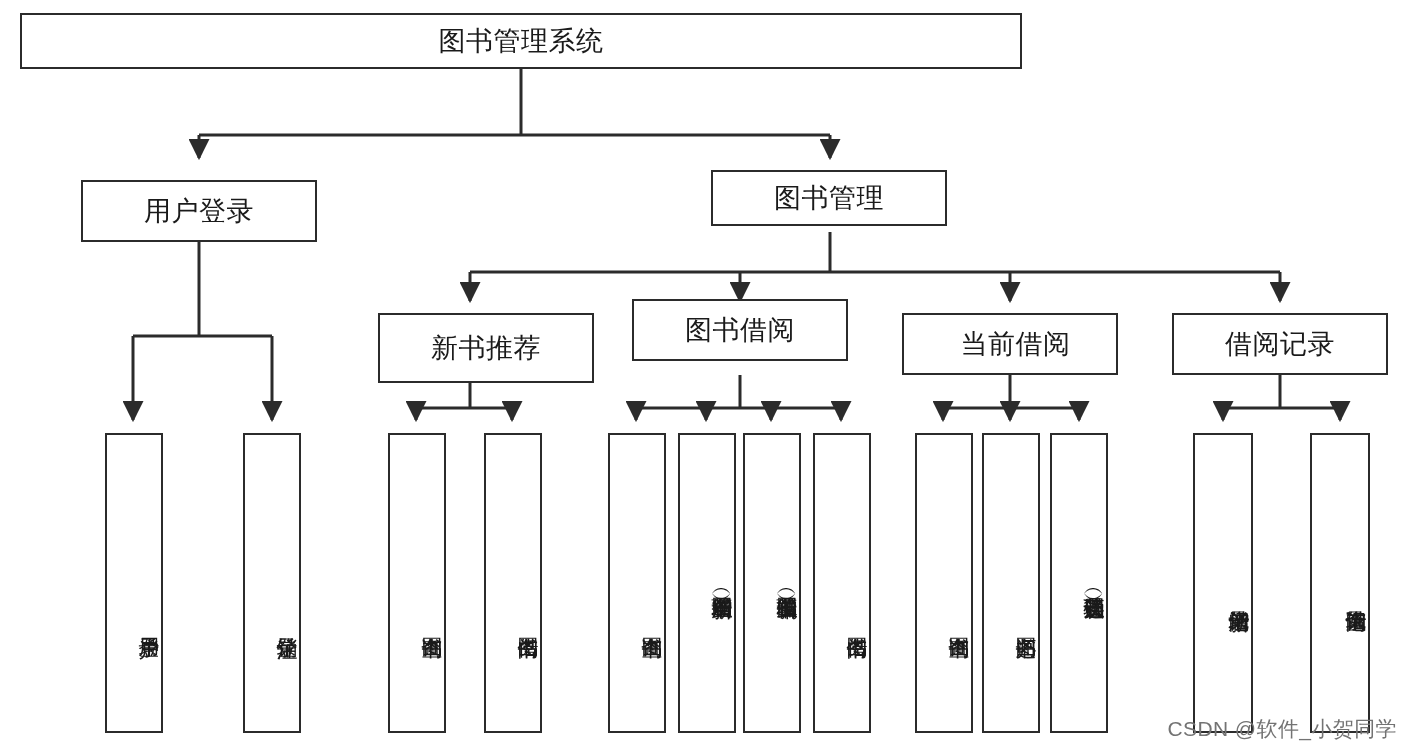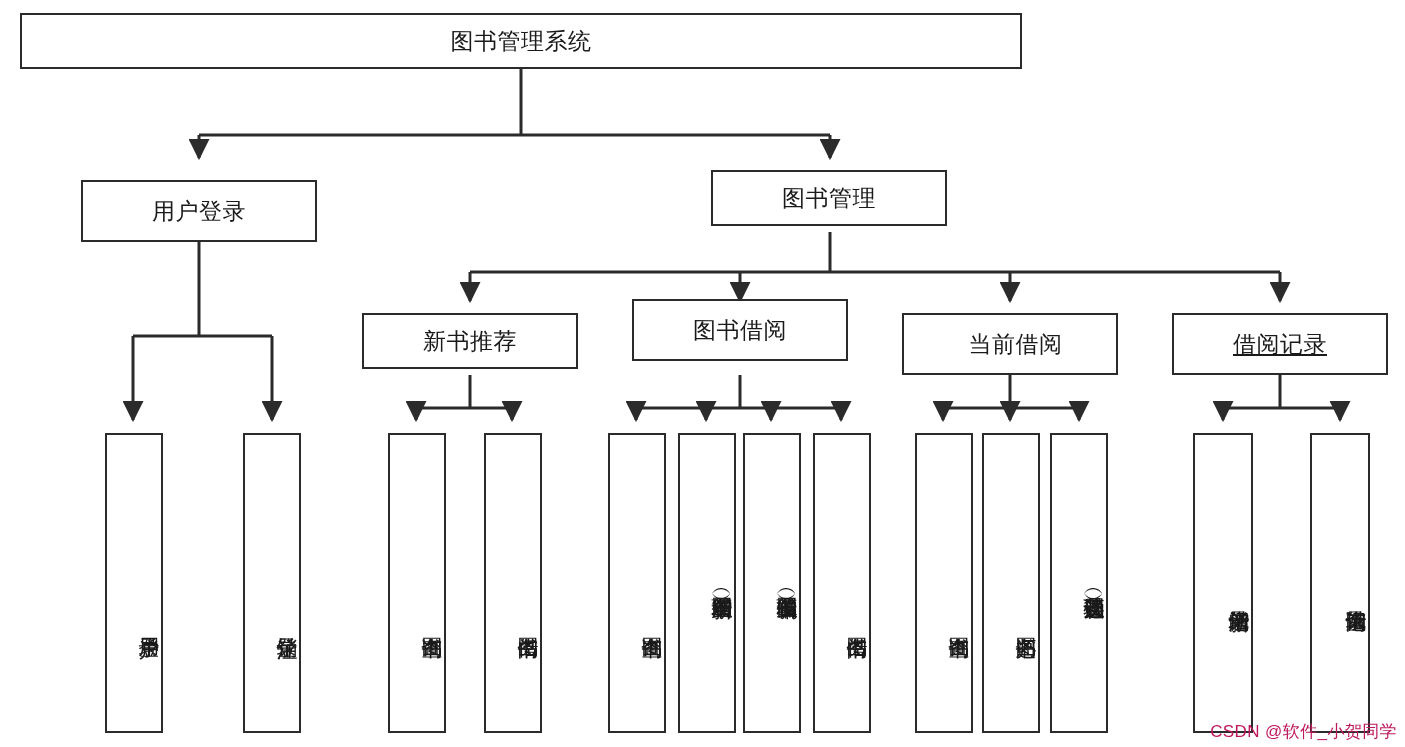--- a/index.html
+++ b/index.html
@@ -29,21 +29,21 @@
     position: absolute;
     box-sizing: border-box;
     border: 2px solid #2b2b2b;
     background: #ffffff;
     display: flex;
     align-items: center;
     justify-content: center;
     color: #1a1a1a;
   }
   .node.horiz {
-    font-size: 23px;
+    font-size: 27px;
     letter-spacing: 0.5px;
   }
   .node.vert {
     writing-mode: vertical-rl;
     text-orientation: upright;
     font-size: 21px;
     line-height: 1.18;
     padding-top: 10px;
     padding-bottom: 10px;
     align-items: flex-start;
@@ -53,22 +53,22 @@
   .node.vert.topalign {
     align-items: flex-start;
   }
   .label {
     display: block;
   }
   #watermark {
     position: absolute;
     right: 8px;
     bottom: 4px;
-    font-size: 17px;
-    color: #be185d;
+    font-size: 21px;
+    color: #737373;
     letter-spacing: 0.4px;
     white-space: nowrap;
     text-align: center;
   }
 </style>
 </head>
 <body>
 
 <div id="canvas">
 
@@ -126,30 +126,30 @@
     <span class="label">图书管理系统</span>
   </div>
 
   <div class="node horiz" style="left:81px; top:170px; width:236px; height:62px;margin-top:10px;">
     <span class="label">用户登录</span>
   </div>
   <div class="node horiz" style="left:711px; top:170px; width:236px; height:56px;">
     <span class="label">图书管理</span>
   </div>
 
-  <div class="node horiz" style="left:362px; top:313px; width:216px; height:56px;">
+  <div class="node horiz" style="left:378px; top:313px; width:216px; height:70px;">
     <span class="label">新书推荐</span>
   </div>
   <div class="node horiz" style="left:632px; top:299px; width:216px; height:62px;">
     <span class="label">图书借阅</span>
   </div>
   <div class="node horiz" style="left:902px; top:313px; width:216px; height:62px;padding-left:11px;">
     <span class="label">当前借阅</span>
   </div>
-  <div class="node horiz" style="left:1172px; top:313px; width:216px; height:62px;text-decoration:underline;">
+  <div class="node horiz" style="left:1172px; top:313px; width:216px; height:62px;">
     <span class="label">借阅记录</span>
   </div>
 
   <div class="node vert" style="left:105px; top:433px; width:58px; height:300px; padding-top:85px;">
     <span class="label">用户登录</span>
   </div>
   <div class="node vert" style="left:243px; top:433px; width:58px; height:300px; padding-top:85px;">
     <span class="label">注销登录</span>
   </div>
 

